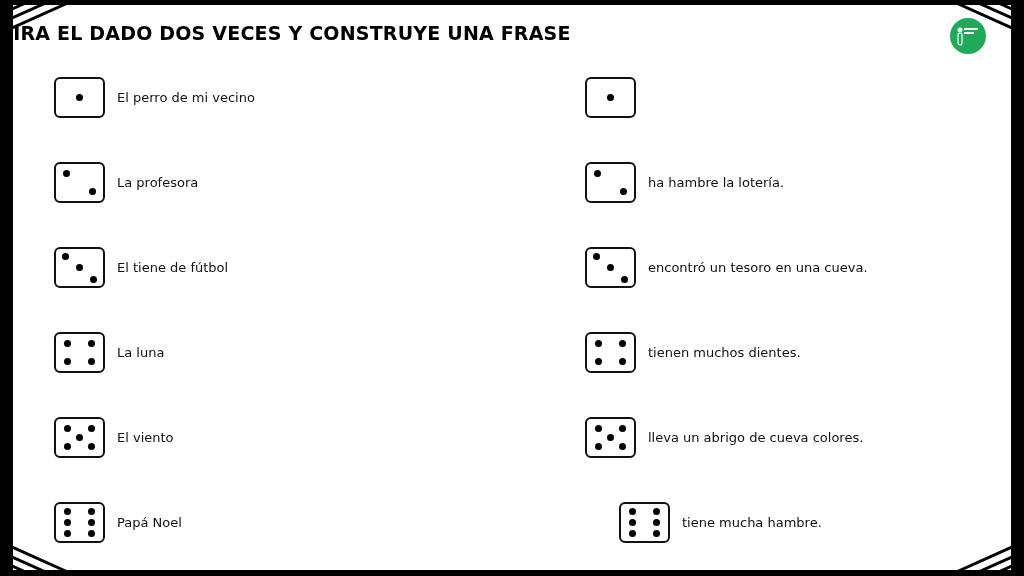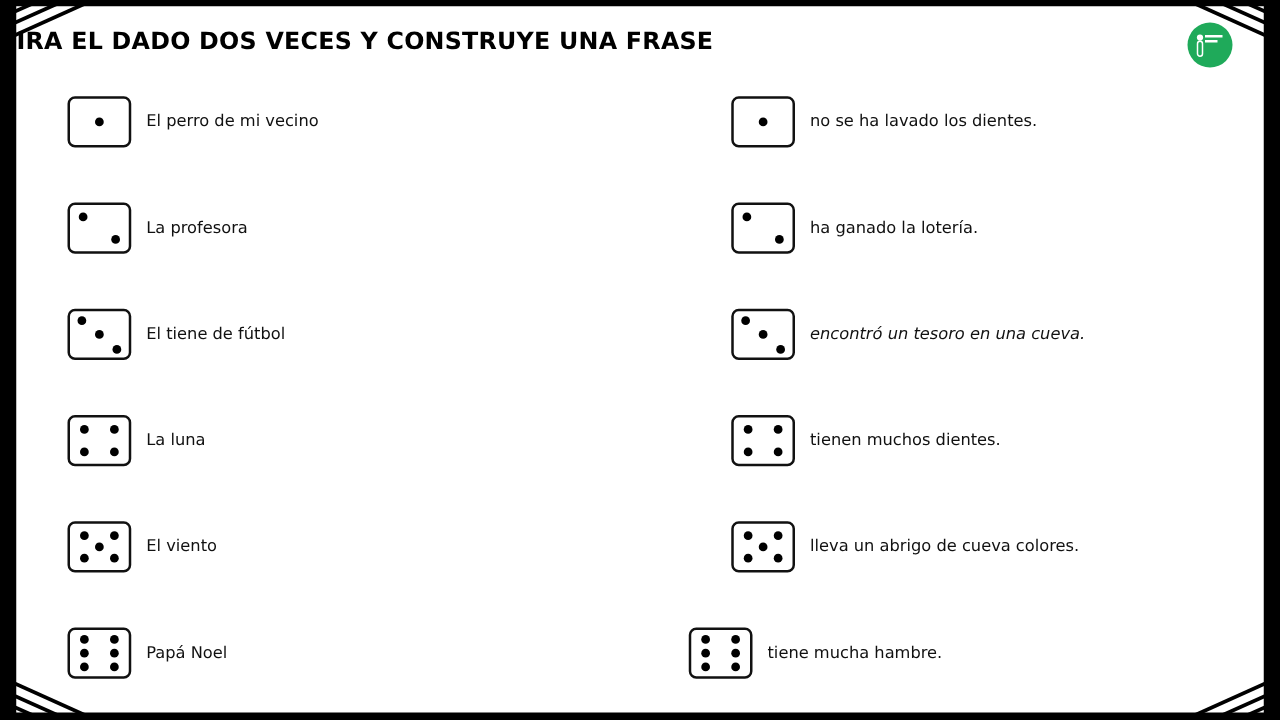--- a/index.html
+++ b/index.html
@@ -142,30 +142,29 @@
         <div class="pip" style="left: calc(75% - 3.5px); top: calc(50% - 3.5px);"></div>
         <div class="pip" style="left: calc(25% - 3.5px); top: calc(80% - 3.5px);"></div>
         <div class="pip" style="left: calc(75% - 3.5px); top: calc(80% - 3.5px);"></div>
       </div>
       <span class="label">Papá Noel</span>
     </div>
     <div class="row" style="left: 585px; top: 77px;">
       <div class="die">
         <div class="pip" style="left: calc(50% - 3.5px); top: calc(50% - 3.5px);"></div>
       </div>
-      <span class="label">no se ha lavado los dientes.</span>
     </div>
     <div class="row" style="left: 585px; top: 162px;">
       <div class="die">
         <div class="pip" style="left: calc(22% - 3.5px); top: calc(25% - 3.5px);"></div>
         <div class="pip" style="left: calc(78% - 3.5px); top: calc(75% - 3.5px);"></div>
       </div>
-      <span class="label">ha ganado la lotería.</span>
-    </div>
-    <div class="row" style="left: 585px; top: 247px; font-style: italic;">
+      <span class="label">ha hambre la lotería.</span>
+    </div>
+    <div class="row" style="left: 585px; top: 247px;">
       <div class="die">
         <div class="pip" style="left: calc(20% - 3.5px); top: calc(20% - 3.5px);"></div>
         <div class="pip" style="left: calc(50% - 3.5px); top: calc(50% - 3.5px);"></div>
         <div class="pip" style="left: calc(80% - 3.5px); top: calc(82% - 3.5px);"></div>
       </div>
       <span class="label">encontró un tesoro en una cueva.</span>
     </div>
     <div class="row" style="left: 585px; top: 332px;">
       <div class="die">
         <div class="pip" style="left: calc(25% - 3.5px); top: calc(27% - 3.5px);"></div>
@@ -178,21 +177,21 @@
     <div class="row" style="left: 585px; top: 417px;">
       <div class="die">
         <div class="pip" style="left: calc(25% - 3.5px); top: calc(25% - 3.5px);"></div>
         <div class="pip" style="left: calc(75% - 3.5px); top: calc(25% - 3.5px);"></div>
         <div class="pip" style="left: calc(50% - 3.5px); top: calc(50% - 3.5px);"></div>
         <div class="pip" style="left: calc(25% - 3.5px); top: calc(75% - 3.5px);"></div>
         <div class="pip" style="left: calc(75% - 3.5px); top: calc(75% - 3.5px);"></div>
       </div>
       <span class="label">lleva un abrigo de cueva colores.</span>
     </div>
-    <div class="row" style="left: 551px; top: 502px;">
+    <div class="row" style="left: 619px; top: 502px;">
       <div class="die">
         <div class="pip" style="left: calc(25% - 3.5px); top: calc(20% - 3.5px);"></div>
         <div class="pip" style="left: calc(75% - 3.5px); top: calc(20% - 3.5px);"></div>
         <div class="pip" style="left: calc(25% - 3.5px); top: calc(50% - 3.5px);"></div>
         <div class="pip" style="left: calc(75% - 3.5px); top: calc(50% - 3.5px);"></div>
         <div class="pip" style="left: calc(25% - 3.5px); top: calc(80% - 3.5px);"></div>
         <div class="pip" style="left: calc(75% - 3.5px); top: calc(80% - 3.5px);"></div>
       </div>
       <span class="label">tiene mucha hambre.</span>
     </div>

